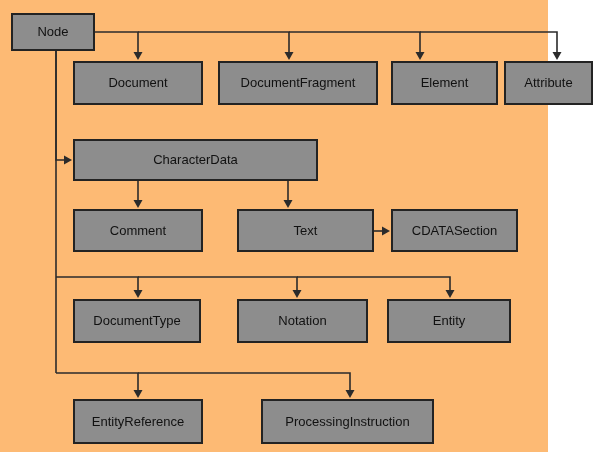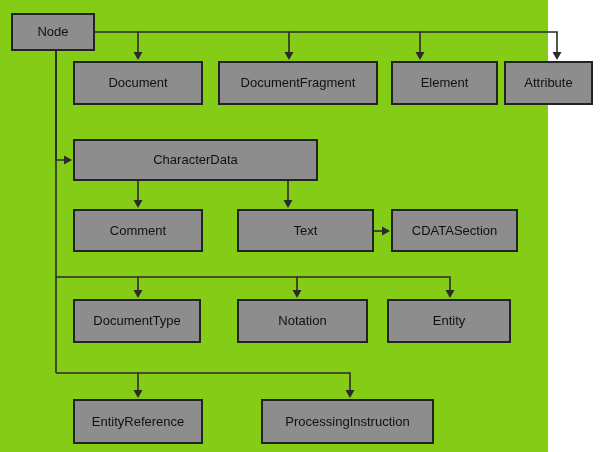--- a/index.html
+++ b/index.html
@@ -11,21 +11,21 @@
   body {
     width: 600px;
     height: 452px;
     font-family: "Liberation Sans", sans-serif;
     overflow: hidden;
   }
   #diagram-root {
     position: relative;
     width: 548px;
     height: 452px;
-    background: #84cc16;
+    background: #fdba74;
   }
   svg#diagram-canvas {
     position: absolute;
     top: 0;
     left: 0;
     width: 600px;
     height: 452px;
     display: block;
   }
   .node-box-rect {

